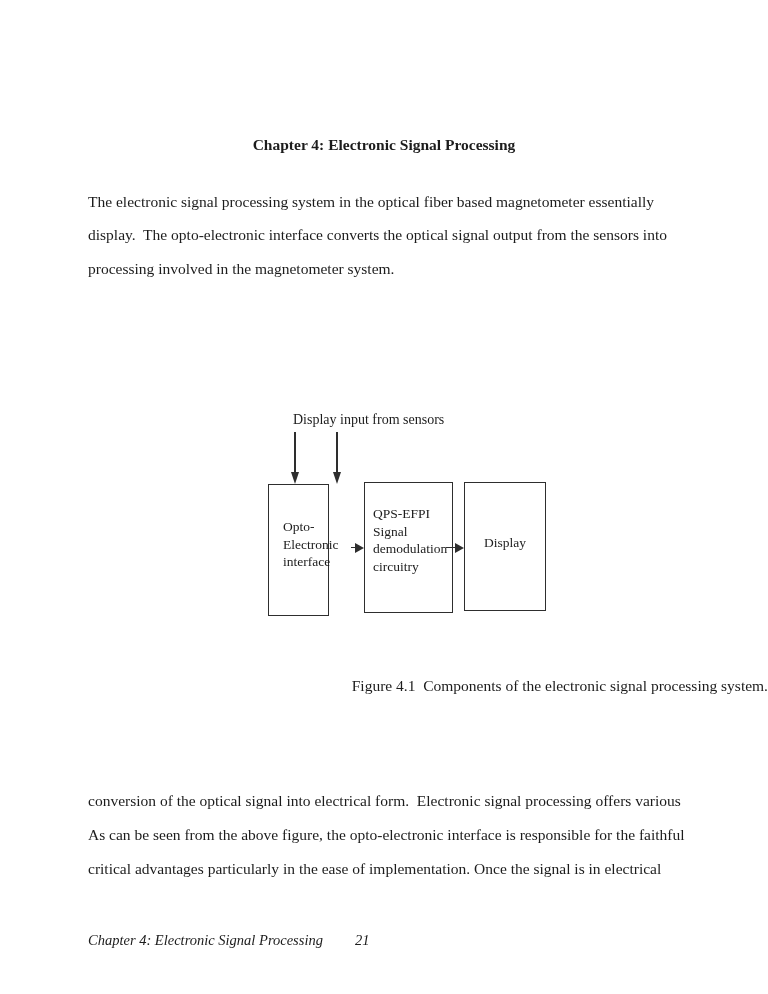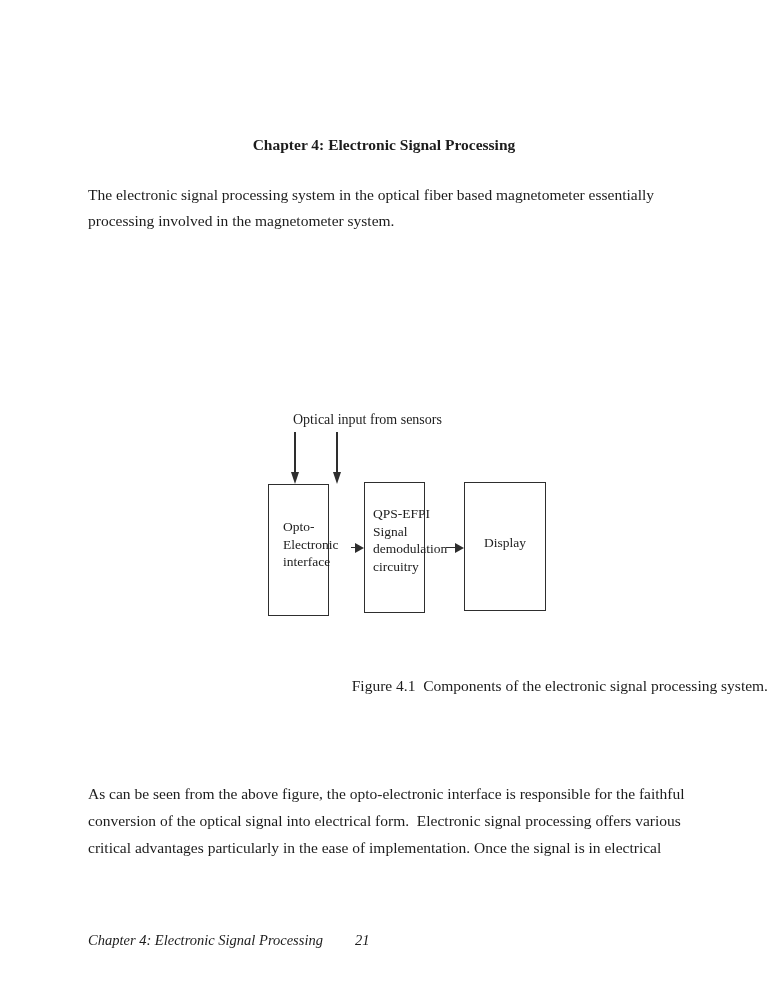--- a/index.html
+++ b/index.html
@@ -21,21 +21,21 @@
   .abs { position: absolute; }
   .title {
     top: 135px; left: 0; width: 768px;
     text-align: center;
     font-weight: bold;
     font-size: 15.5px;
     line-height: 20px;
     white-space: pre;
   }
   .para { left: 88px; font-size: 15.5px; }
-  .para .tline { white-space: pre; }
+  .para .tline { white-space: pre; margin-top: 7px; }
   .para1 { top: 182px; }
   .para1 .tline { line-height: 26.3px; }
   .para2 { top: 780px; }
   .para2 .tline { line-height: 27.2px; }
   .dlabel {
     left: 293px; top: 411px;
     font-size: 14px; line-height: 18px;
     white-space: pre;
   }
   .box {
@@ -44,21 +44,21 @@
     border: 1px solid var(--line-color);
     background: var(--page-bg);
   }
   .box-text {
     font-size: 13.5px;
     line-height: 17.5px;
     white-space: pre;
   }
   .box1 { left: 268px; top: 484px; width: 61px; height: 132px; }
   .box1 .box-text { padding: 33px 0 0 14px; }
-  .box2 { left: 364px; top: 482px; width: 61px; height: 131px; }
+  .box2 { left: 364px; top: 482px; width: 89px; height: 131px; }
   .box2 .box-text { padding: 22px 0 0 8px; }
   .box3 { left: 464px; top: 482px; width: 82px; height: 129px; }
   .box3 .box-text { padding: 51px 0 0 19px; }
   .varrow { position: absolute; width: 10px; height: 52px; }
   .varrow .stem {
     position: absolute; left: 4.3px; top: 0;
     width: 1.4px; height: 42px; background: var(--line-color);
   }
   .varrow .head {
     position: absolute; left: 0.5px; top: 40px;
@@ -108,24 +108,25 @@
 </style>
 </head>
 <body>
 
 <div class="page">
 
   <div class="abs title">Chapter 4: Electronic Signal Processing</div>
 
   <div class="abs para para1">
       <div class="tline">The electronic signal processing system in the optical fiber based magnetometer essentially</div>
+      <div class="tline">display.  The opto-electronic interface converts the optical signal output from the sensors into</div>
       <div class="tline">processing involved in the magnetometer system.</div>
     </div>
 
-  <div class="abs dlabel">Optical input from sensors</div>
+  <div class="abs dlabel">Display input from sensors</div>
 
   <div class="varrow" style="left:290px; top:432px;">
     <div class="stem"></div>
     <div class="head"></div>
   </div>
   <div class="varrow" style="left:332px; top:432px;">
     <div class="stem"></div>
     <div class="head"></div>
   </div>
 
@@ -148,21 +149,21 @@
   </div>
 
   <div class="box box3">
     <div class="box-text"><div class="tline">Display</div></div>
   </div>
 
   <div class="abs caption">Figure 4.1  Components of the electronic signal processing system.</div>
 
 
   <div class="abs para para2">
+      <div class="tline">conversion of the optical signal into electrical form.  Electronic signal processing offers various</div>
       <div class="tline">As can be seen from the above figure, the opto-electronic interface is responsible for the faithful</div>
-      <div class="tline">conversion of the optical signal into electrical form.  Electronic signal processing offers various</div>
       <div class="tline">critical advantages particularly in the ease of implementation. Once the signal is in electrical</div>
     </div>
 
   <div class="abs footer-left">Chapter 4: Electronic Signal Processing</div>
   <div class="abs footer-page">21</div>
 
 </div>
 
 </body></html>

